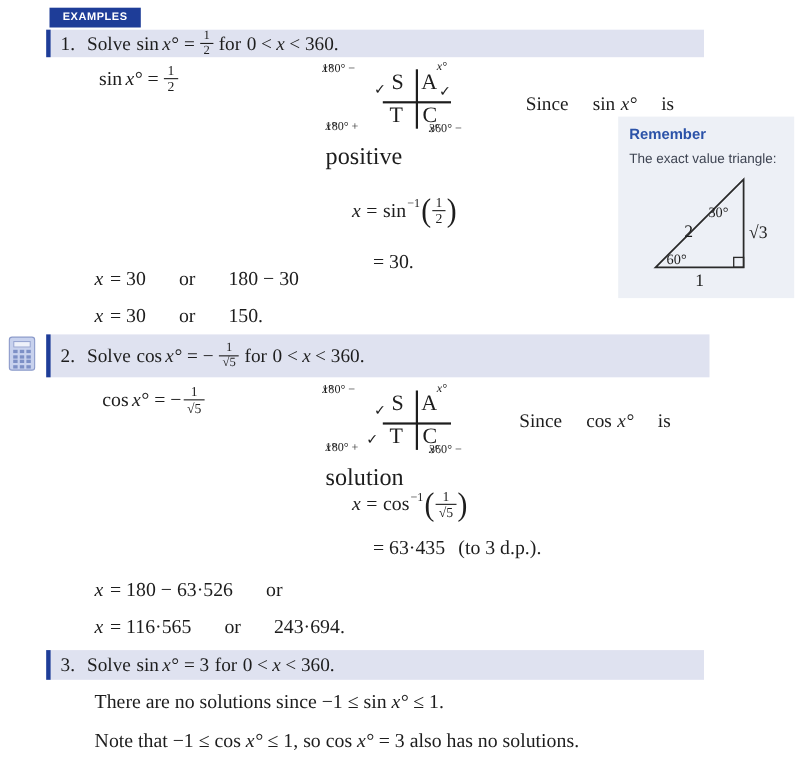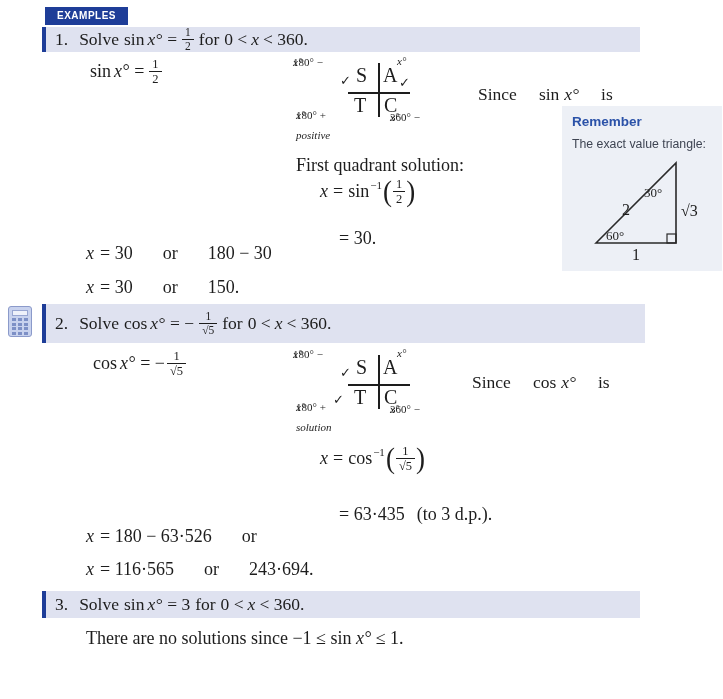--- a/index.html
+++ b/index.html
@@ -11,21 +11,21 @@
          font-family:"Liberation Sans","DejaVu Sans",sans-serif;font-weight:bold;
          font-size:10px;letter-spacing:.5px;padding:3px 12px 4px 12px;}
 
   
   .strip{position:absolute;left:42px;background:#dfe2f0;border-left:4.5px solid #1e3d98;
          display:flex;align-items:center;gap:5px;padding-left:9px;font-size:17.5px;box-sizing:border-box;}
   .strip .enum{margin-right:6px;}
 
   .var{font-style:italic;}
   .line{position:absolute;font-size:18px;white-space:nowrap;}
-  .small-line{font-size:11px;font-style:italic;}
+  .small-line{font-size:22px;}
   .eq{position:absolute;display:flex;align-items:center;font-size:18px;white-space:nowrap;}
   .eq .g{margin-left:5px;}
   .sup{font-size:11px;position:relative;top:-7px;margin-left:1px;}
   .bigparen{font-size:27px;font-weight:400;line-height:1;margin:0 1px;transform:scaleY(1.1);display:inline-block;}
   .frac{display:inline-flex;flex-direction:column;align-items:center;line-height:1.15;font-size:12.5px;}
   .frac .fnum{padding:0 3px;}
   .frac .fden{border-top:1.3px solid #1d1d1d;padding:0 3px;}
   .strip .frac{font-size:11.5px;}
   .orrow{position:absolute;display:flex;gap:30px;font-size:18px;white-space:nowrap;}
   .orrow .pair{display:flex;gap:6px;}
@@ -122,21 +122,20 @@
     <i class="hline"></i>
   </div>
 
   <div class="since-row" style="left:478px;top:84px;">
     <span>Since</span>
     <span><span>sin</span><span class="var mvar">x°</span></span>
     <span>is</span>
   </div>
 
   <div class="line small-line" style="left:296px;top:129px;">positive</div>
-  <div class="line" style="left:296px;top:155px;">First quadrant solution:</div>
 
   <div class="eq" style="left:320px;top:177px;">
     <span class="var">x</span>
     <span class="g">=</span>
     <span class="g">sin</span>
     <span class="sup">−1</span>
     <span class="bigparen">(</span>
     <span class="frac">
         <span class="fnum">1</span>
         <span class="fden">2</span>
@@ -259,21 +258,21 @@
     <span class="g">cos</span>
     <span class="sup">−1</span>
     <span class="bigparen">(</span>
     <span class="frac">
         <span class="fnum">1</span>
         <span class="fden">√5</span>
       </span>
     <span class="bigparen">)</span>
   </div>
 
-  <div class="resrow" style="left:339px;top:504px;text-align:right;">
+  <div class="resrow" style="left:339px;top:488px;text-align:right;">
     <span>= 63·435</span>
     <span>(to 3 d.p.).</span>
   </div>
 
   <div class="orrow" style="left:86px;top:526px;">
     <span class="pair">
         <span class="var">x</span>
         <span>= 180 − 63·526</span>
       </span>
     <span>or</span>
@@ -296,14 +295,17 @@
     <span>for</span>
     <span>0 &lt;</span>
     <span class="var" style="margin:0 -1px;">x</span>
     <span>&lt; 360.</span>
   </div>
 
   <div class="line" style="left:86px;top:628px;">
     <span>There are no solutions since −1 ≤ sin </span><span class="var">x°</span><span> ≤ 1.</span>
   </div>
 
+  <div class="line" style="left:86px;top:663px;">
+    <span>Note that −1 ≤ cos </span><span class="var">x°</span><span> ≤ 1, so cos </span><span class="var">x°</span><span> = 3 also has no solutions.</span>
+  </div>
 
 </div>
 
 </body></html>

